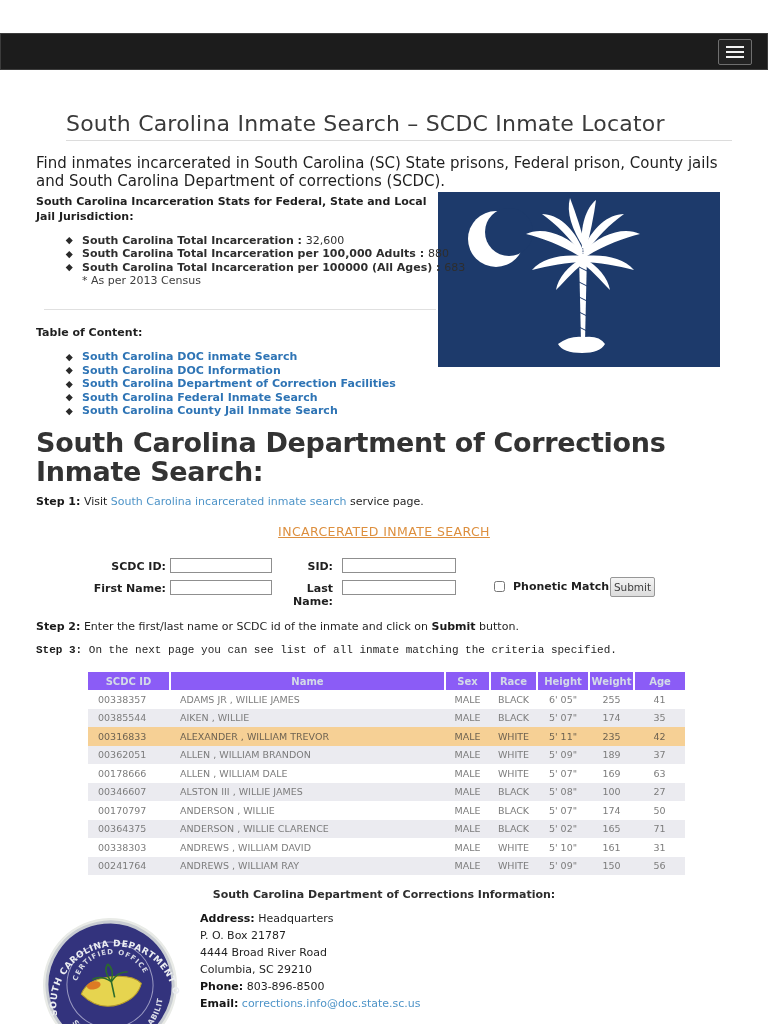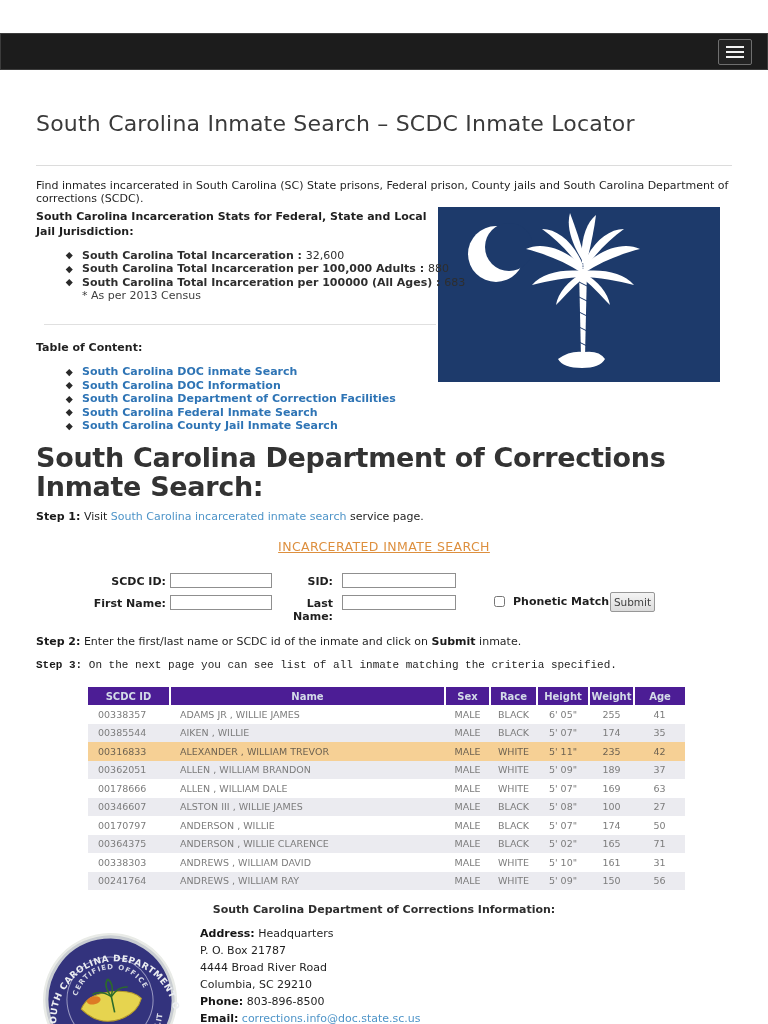--- a/index.html
+++ b/index.html
@@ -9,22 +9,22 @@
 
   
   .topbar { margin-top:33px; height:37px; background:#1c1c1c; border:1px solid #3c3c3c; position:relative; }
   .hamburger { position:absolute; right:15px; top:5px; width:34px; height:26px; background:#232323;
                border:1px solid #6f6f6f; border-radius:2px; display:flex; flex-direction:column;
                justify-content:center; gap:3px; align-items:center; cursor:pointer; }
   .hamburger i { display:block; width:18px; height:2px; background:#f2f2f2; }
 
   
   h1 { margin-top:41px; font-size:22px; font-weight:normal; color:#3a3a3a; letter-spacing:0.2px;
-       padding-bottom:29px; border-bottom:1px solid #dcdcdc; }
-  .intro { margin-top:13px; font-size:11px; color:#1f1f1f; }
+       padding-bottom:4px; border-bottom:1px solid #dcdcdc;margin-left:30px; }
+  .intro { margin-top:13px; font-size:15px; color:#1f1f1f; }
 
   .stats-wrap { position:relative; margin-top:5px; min-height:208px; }
   .flag { position:absolute; top:-3px; right:12px; width:282px; height:175px; }
 
   .bold-head { font-weight:bold; font-size:11px; color:#1f1f1f; max-width:400px; line-height:1.35; }
   ul.dlist { list-style:none; margin:9px 0 0 44px; }
   ul.dlist li { position:relative; line-height:13.5px; margin-bottom:0; padding-left:2px; }
   ul.dlist li::before { content:""; position:absolute; left:-13px; top:4.5px; width:4.5px; height:4.5px;
                         background:#2a2a2a; transform:rotate(45deg); }
   .footnote { margin-left:46px; color:#3d3d3d; }
@@ -48,21 +48,21 @@
   .form-area input[type=checkbox] { position:absolute; left:458px; top:25px; width:11px; height:11px; }
   .pm-label { position:absolute; left:477px; top:24px; font-weight:bold; color:#1f1f1f; }
   .submit-btn { position:absolute; left:574px; top:21px; width:45px; height:20px;
                 background:linear-gradient(#f4f4f4,#dcdcdc); border:1px solid #979797; border-radius:2px;
                 font-size:10.5px; color:#3f3f3f; font-family:"DejaVu Sans", sans-serif; cursor:pointer; }
 
   .steps23 { margin-top:15px; }
 
   
   table.results { border-collapse:collapse; margin:14px 0 0 52px; width:597px; table-layout:fixed; font-size:9.5px; }
-  table.results th { background:#4c1d95; color:#d3dae8; font-weight:bold; height:18px; font-size:10px;
+  table.results th { background:#8b5cf6; color:#d3dae8; font-weight:bold; height:18px; font-size:10px;
                      border-right:2px solid #fff; text-align:center; }
   table.results th:last-child { border-right:none; }
   table.results td { height:18.5px; color:#7c7c7c; text-align:center; overflow:hidden; white-space:nowrap; }
   table.results td.l { text-align:left; padding-left:10px; }
   table.results tr.even td { background:#fff; }
   table.results tr.odd td { background:#ebebf0; }
   table.results tr.hl td { background:#f6d095; color:#6e6352; }
   col.c-id{width:82px} col.c-name{width:275px} col.c-sex{width:45px} col.c-race{width:47px}
   col.c-ht{width:52px} col.c-wt{width:45px} col.c-age{width:51px}
 
@@ -160,21 +160,21 @@
     <input type="text" style="left: 134px; top: 24px; width: 102px;">
     <label class="fl" style="left:230px; top:26px; width:67px;">Last Name:</label>
     <input type="text" style="left: 306px; top: 24px; width: 114px;">
 
     <input type="checkbox" style="">
     <span class="pm-label">Phonetic Match</span>
     <button class="submit-btn">Submit</button>
   </div>
 
   <div class="steps23">
-    <p class="step" style="margin-top:0;"><b>Step 2:</b><span> Enter the first/last name or SCDC id of the inmate and click on </span><b>Submit</b><span> inmate.</span></p>
+    <p class="step" style="margin-top:0;"><b>Step 2:</b><span> Enter the first/last name or SCDC id of the inmate and click on </span><b>Submit</b><span> button.</span></p>
     <p class="step" style="margin-top:8px;font-family:Liberation Mono, monospace;"><b>Step 3:</b><span> On the next page you can see list of all inmate matching the criteria specified.</span></p>
   </div>
 
   <table class="results">
     <colgroup>
       <col class="c-id">
         <col class="c-name">
         <col class="c-sex">
         <col class="c-race">
       <col class="c-ht">

